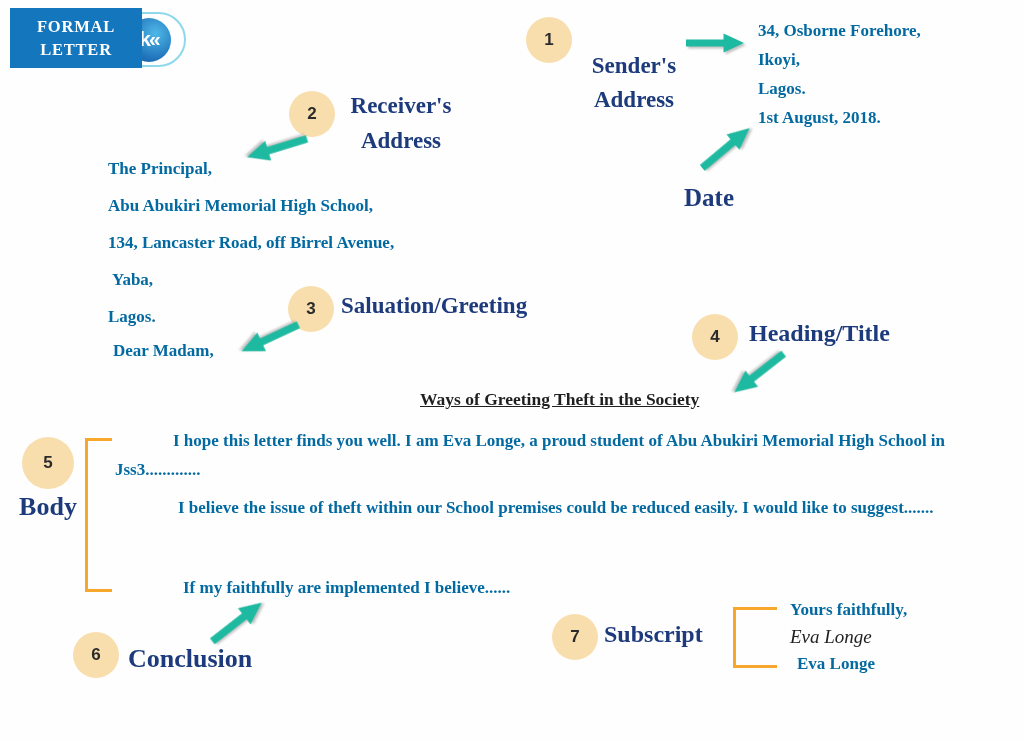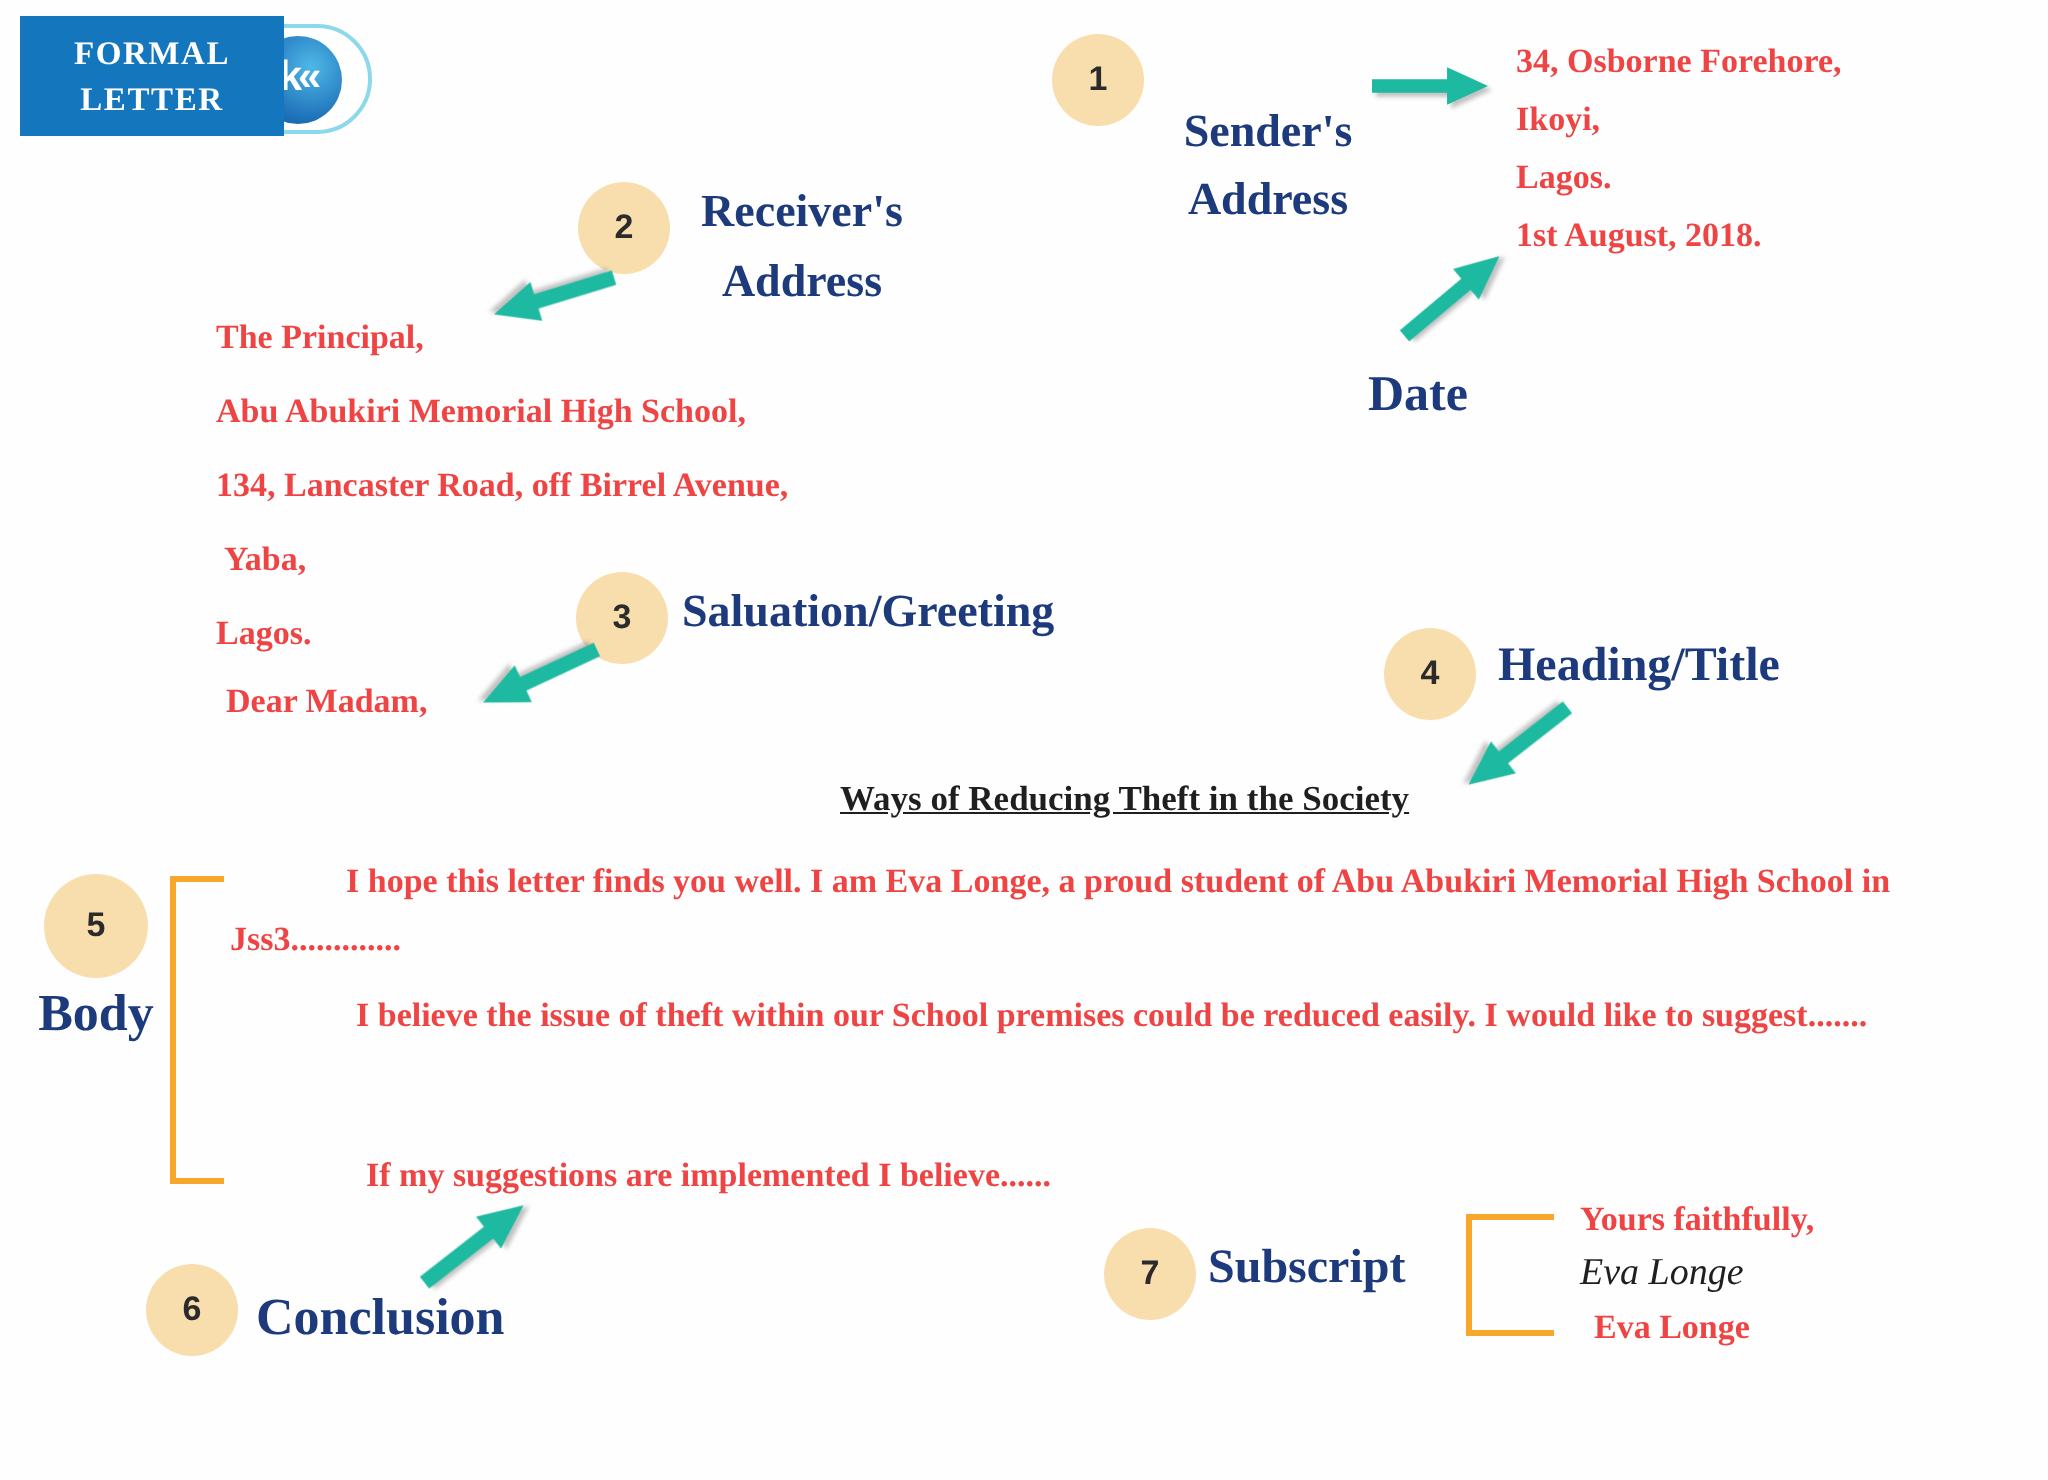--- a/index.html
+++ b/index.html
@@ -56,21 +56,21 @@
     font-weight: 700;
     font-family: "Liberation Serif", serif;
   }
 
   
   .arrow { filter: drop-shadow(2px 2px 1px rgba(120,120,120,0.45)); }
   .arrow svg { display: block; }
 
   
   .letter-text {
-    color: #ef4444; font-weight: 700; font-size: 17px;
+    color: #0369a1; font-weight: 700; font-size: 17px;
     font-family: "Liberation Serif", serif;
   }
   .addr-line { line-height: 29px; }
   .addr-line-wide { line-height: 37px; }
   .letter-title {
     color: #1f1f1f; font-weight: 700; font-size: 17.5px;
     text-decoration: underline;
     white-space: nowrap;
   }
   .body-par { line-height: 29px; text-indent: 58px; }
@@ -150,31 +150,31 @@
 
 <div class="abs num-circle" style="left:692px; top:314px;">
   <span>4</span>
 </div>
 <div class="abs ann-label" style="left:749px; top:320px; font-size:24px; white-space:nowrap;">Heading/Title</div>
 <div class="abs arrow" style="left:727px; top:361px; transform:rotate(142deg);">
   <svg width="64" height="24" viewBox="0 0 68 26">
       <polygon points="0,9 44,9 44,2 68,13 44,24 44,17 0,17" fill="#1db9a0"></polygon>
     </svg>
 </div>
-<div class="abs letter-title" style="left:420px; top:389px;">Ways of Reducing Theft in the Society</div>
+<div class="abs letter-title" style="left:420px; top:389px;">Ways of Greeting Theft in the Society</div>
 
 <div class="abs num-circle big" style="left:22px; top:437px;">
   <span>5</span>
 </div>
 <div class="abs ann-label" style="left:14px; top:492px; width:68px; font-size:26px; text-align:center;">Body</div>
 <div class="abs bracket" style="left:85px; top:438px; width:27px; height:154px;"></div>
 
 <div class="abs letter-text body-par" style="left:115px; top:426px; width:882px;">I hope this letter finds you well. I am Eva Longe, a proud student of Abu Abukiri Memorial High School in Jss3.............</div>
 <div class="abs letter-text body-par" style="left:120px; top:493px; width:862px;">I believe the issue of theft within our School premises could be reduced easily. I would like to suggest.......</div>
-<div class="abs letter-text" style="left:183px; top:578px;">If my suggestions are implemented I believe......</div>
+<div class="abs letter-text" style="left:183px; top:578px;">If my faithfully are implemented I believe......</div>
 
 <div class="abs arrow" style="left:205px; top:610px; transform:rotate(-38deg);">
   <svg width="64" height="24" viewBox="0 0 68 26">
       <polygon points="0,9 44,9 44,2 68,13 44,24 44,17 0,17" fill="#1db9a0"></polygon>
     </svg>
 </div>
 <div class="abs num-circle" style="left:73px; top:632px;">
   <span>6</span>
 </div>
 <div class="abs ann-label" style="left:128px; top:644px; font-size:26px; white-space:nowrap;">Conclusion</div>

